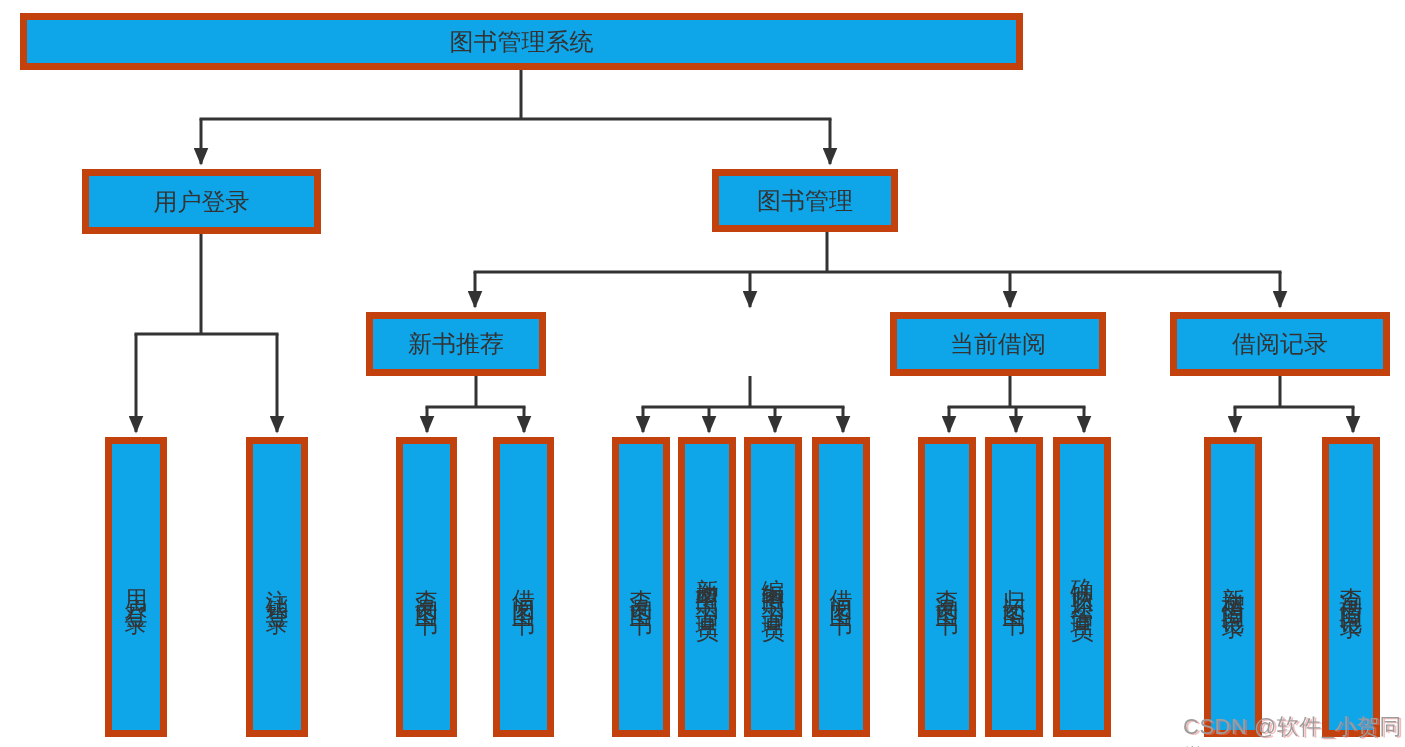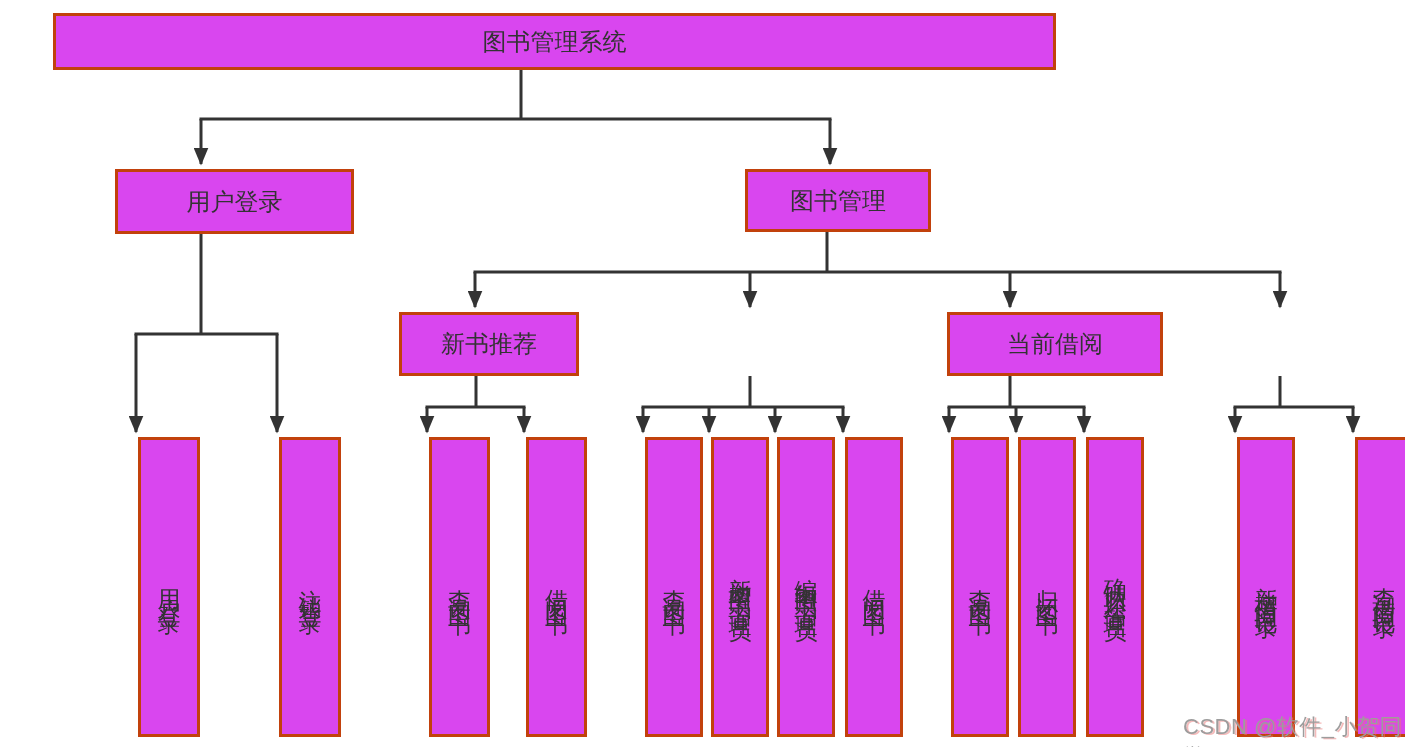--- a/index.html
+++ b/index.html
@@ -2,23 +2,23 @@
 <html><head>
 <meta charset="utf-8">
 <style>
   html,body{margin:0;padding:0;background:#ffffff;}
   #stage{
     position:relative;width:1405px;height:747px;background:#ffffff;overflow:hidden;
     font-family:"Liberation Sans","DejaVu Sans",sans-serif;color:#333333;
   }
   .wires{position:absolute;left:0;top:0;}
   .node{
-    position:absolute;background:#d946ef;border:3px solid #c2410c;box-sizing:border-box;
+    position:absolute;background:#0ea5e9;border:7px solid #c2410c;box-sizing:border-box;
     display:flex;align-items:center;justify-content:center;
-    font-size:24px;color:#333333;white-space:nowrap;z-index:2;margin-left:33px;
+    font-size:24px;color:#333333;white-space:nowrap;z-index:2;
   }
   .vnode{
     writing-mode:vertical-rl;text-orientation:mixed;
     font-size:23px;letter-spacing:8px;line-height:1;
   }
   .vnode.long{letter-spacing:6px;}
   #watermark{
     position:absolute;left:1183px;top:712px;z-index:5;
     font-size:22px;color:#9d9d9d;letter-spacing:0.5px;
     text-shadow:2px 1px 0 rgba(235,120,120,0.5);
@@ -66,21 +66,22 @@
       <path d="M1353 407 V432" marker-end="url(#arrow)"></path>
     </g>
   </svg>
 
   <div class="node" style="left:20px;top:13px;width:1003px;height:57px">图书管理系统</div>
 
   <div class="node" style="left:82px;top:169px;width:239px;height:65px">用户登录</div>
   <div class="node" style="left:712px;top:169px;width:186px;height:63px">图书管理</div>
 
   <div class="node" style="left:366px;top:312px;width:180px;height:64px">新书推荐</div>
-  <div class="node" style="left:914px;top:312px;width:216px;height:64px">当前借阅</div>
+  <div class="node" style="left:890px;top:312px;width:216px;height:64px">当前借阅</div>
+  <div class="node" style="left:1170px;top:312px;width:220px;height:64px">借阅记录</div>
 
   <div class="node vnode" style="left:105px;top:437px;width:62px;height:300px">用户登录</div>
   <div class="node vnode" style="left:246px;top:437px;width:62px;height:300px">注销登录</div>
 
   <div class="node vnode" style="left:396px;top:437px;width:61px;height:300px">查询图书</div>
   <div class="node vnode" style="left:493px;top:437px;width:61px;height:300px">借阅图书</div>
 
   <div class="node vnode" style="left:612px;top:437px;width:58px;height:300px">查询图书</div>
   <div class="node vnode long" style="left:678px;top:437px;width:58px;height:300px">新增图书（管理员）</div>
   <div class="node vnode long" style="left:744px;top:437px;width:58px;height:300px">编辑图书（管理员）</div>

